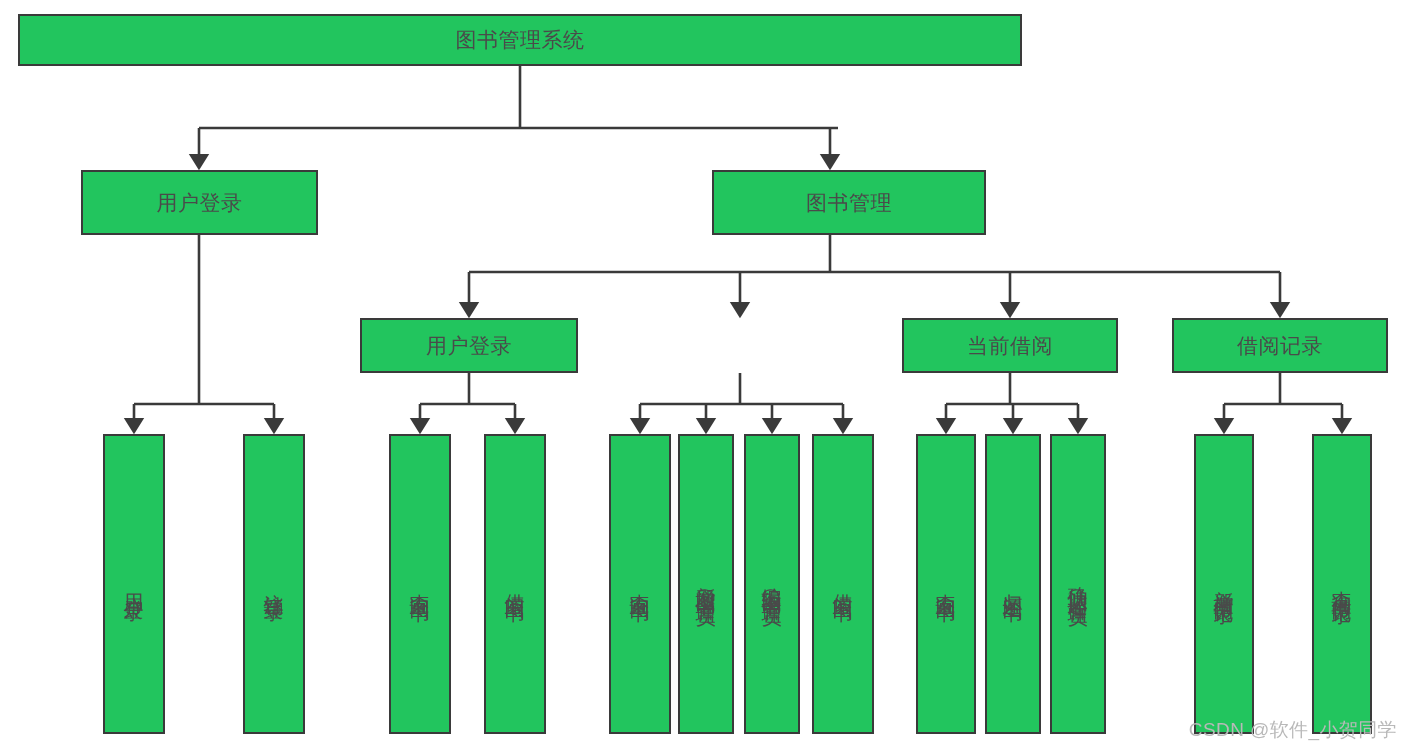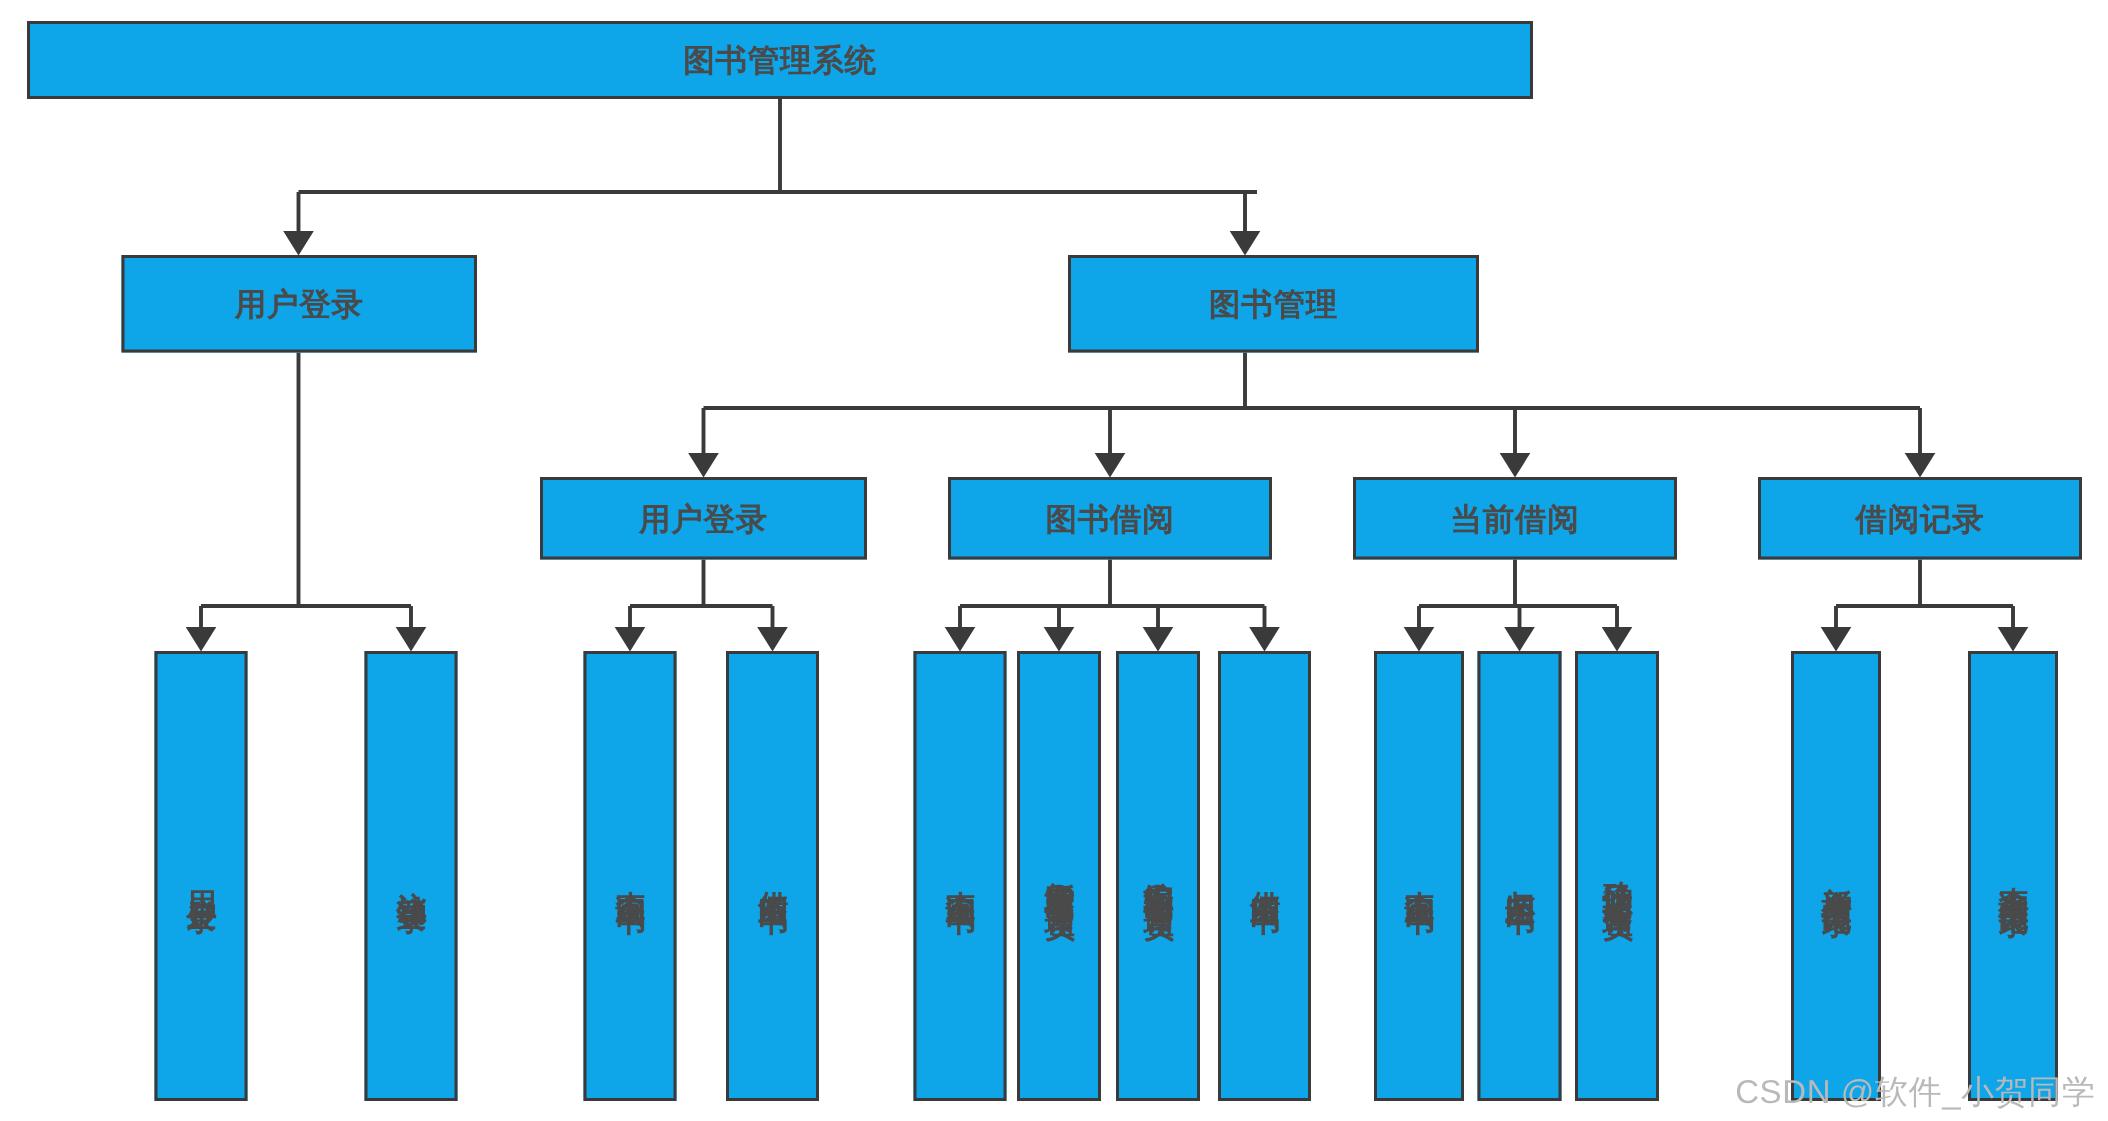--- a/index.html
+++ b/index.html
@@ -23,27 +23,26 @@
     left: 0;
     top: 0;
     width: 1405px;
     height: 747px;
     pointer-events: none;
   }
   .node {
     position: absolute;
     box-sizing: border-box;
     border: 2px solid #3a3a3a;
-    background: #0ea5e9;
+    background: #22c55e;
     display: flex;
     align-items: center;
     justify-content: center;
     color: #4a4a4a;
     text-align: left;
-    font-weight: bold;
   }
   .node.horiz {
     font-size: 21px;
     letter-spacing: 0.5px;
   }
   .node.vert {
     font-size: 20px;
   }
   .node.vert .vlabel {
     writing-mode: vertical-rl;
@@ -52,21 +51,21 @@
     line-height: 1;
     white-space: nowrap;
   }
   .node .hlabel {
     white-space: nowrap;
   }
   .watermark {
     position: absolute;
     right: 8px;
     bottom: 4px;
-    font-size: 22px;
+    font-size: 19px;
     color: #b9b9b9;
     white-space: nowrap;
     letter-spacing: 0.4px;
   }
 </style>
 </head>
 <body>
 
 <div id="canvas" style="background: rgb(255, 255, 255);">
 
@@ -127,23 +126,20 @@
   <div class="node horiz" style="left: 81px; top: 170px; width: 237px; height: 65px; border-color: rgb(58, 58, 58); color: rgb(74, 74, 74);">
     <span class="hlabel">用户登录</span>
   </div>
   <div class="node horiz" style="left: 712px; top: 170px; width: 274px; height: 65px; border-color: rgb(58, 58, 58); color: rgb(74, 74, 74);">
     <span class="hlabel">图书管理</span>
   </div>
 
   <div class="node horiz" style="left: 360px; top: 318px; width: 218px; height: 55px; border-color: rgb(58, 58, 58); color: rgb(74, 74, 74);">
     <span class="hlabel">用户登录</span>
   </div>
-  <div class="node horiz" style="left: 632px; top: 318px; width: 216px; height: 55px; border-color: rgb(58, 58, 58); color: rgb(74, 74, 74);">
-    <span class="hlabel">图书借阅</span>
-  </div>
   <div class="node horiz" style="left: 902px; top: 318px; width: 216px; height: 55px; border-color: rgb(58, 58, 58); color: rgb(74, 74, 74);">
     <span class="hlabel">当前借阅</span>
   </div>
   <div class="node horiz" style="left: 1172px; top: 318px; width: 216px; height: 55px; border-color: rgb(58, 58, 58); color: rgb(74, 74, 74);">
     <span class="hlabel">借阅记录</span>
   </div>
 
   <div class="node vert" style="left: 103px; top: 434px; width: 62px; height: 300px; border-color: rgb(58, 58, 58); color: rgb(74, 74, 74);">
     <span class="vlabel">用户登录</span>
   </div>

